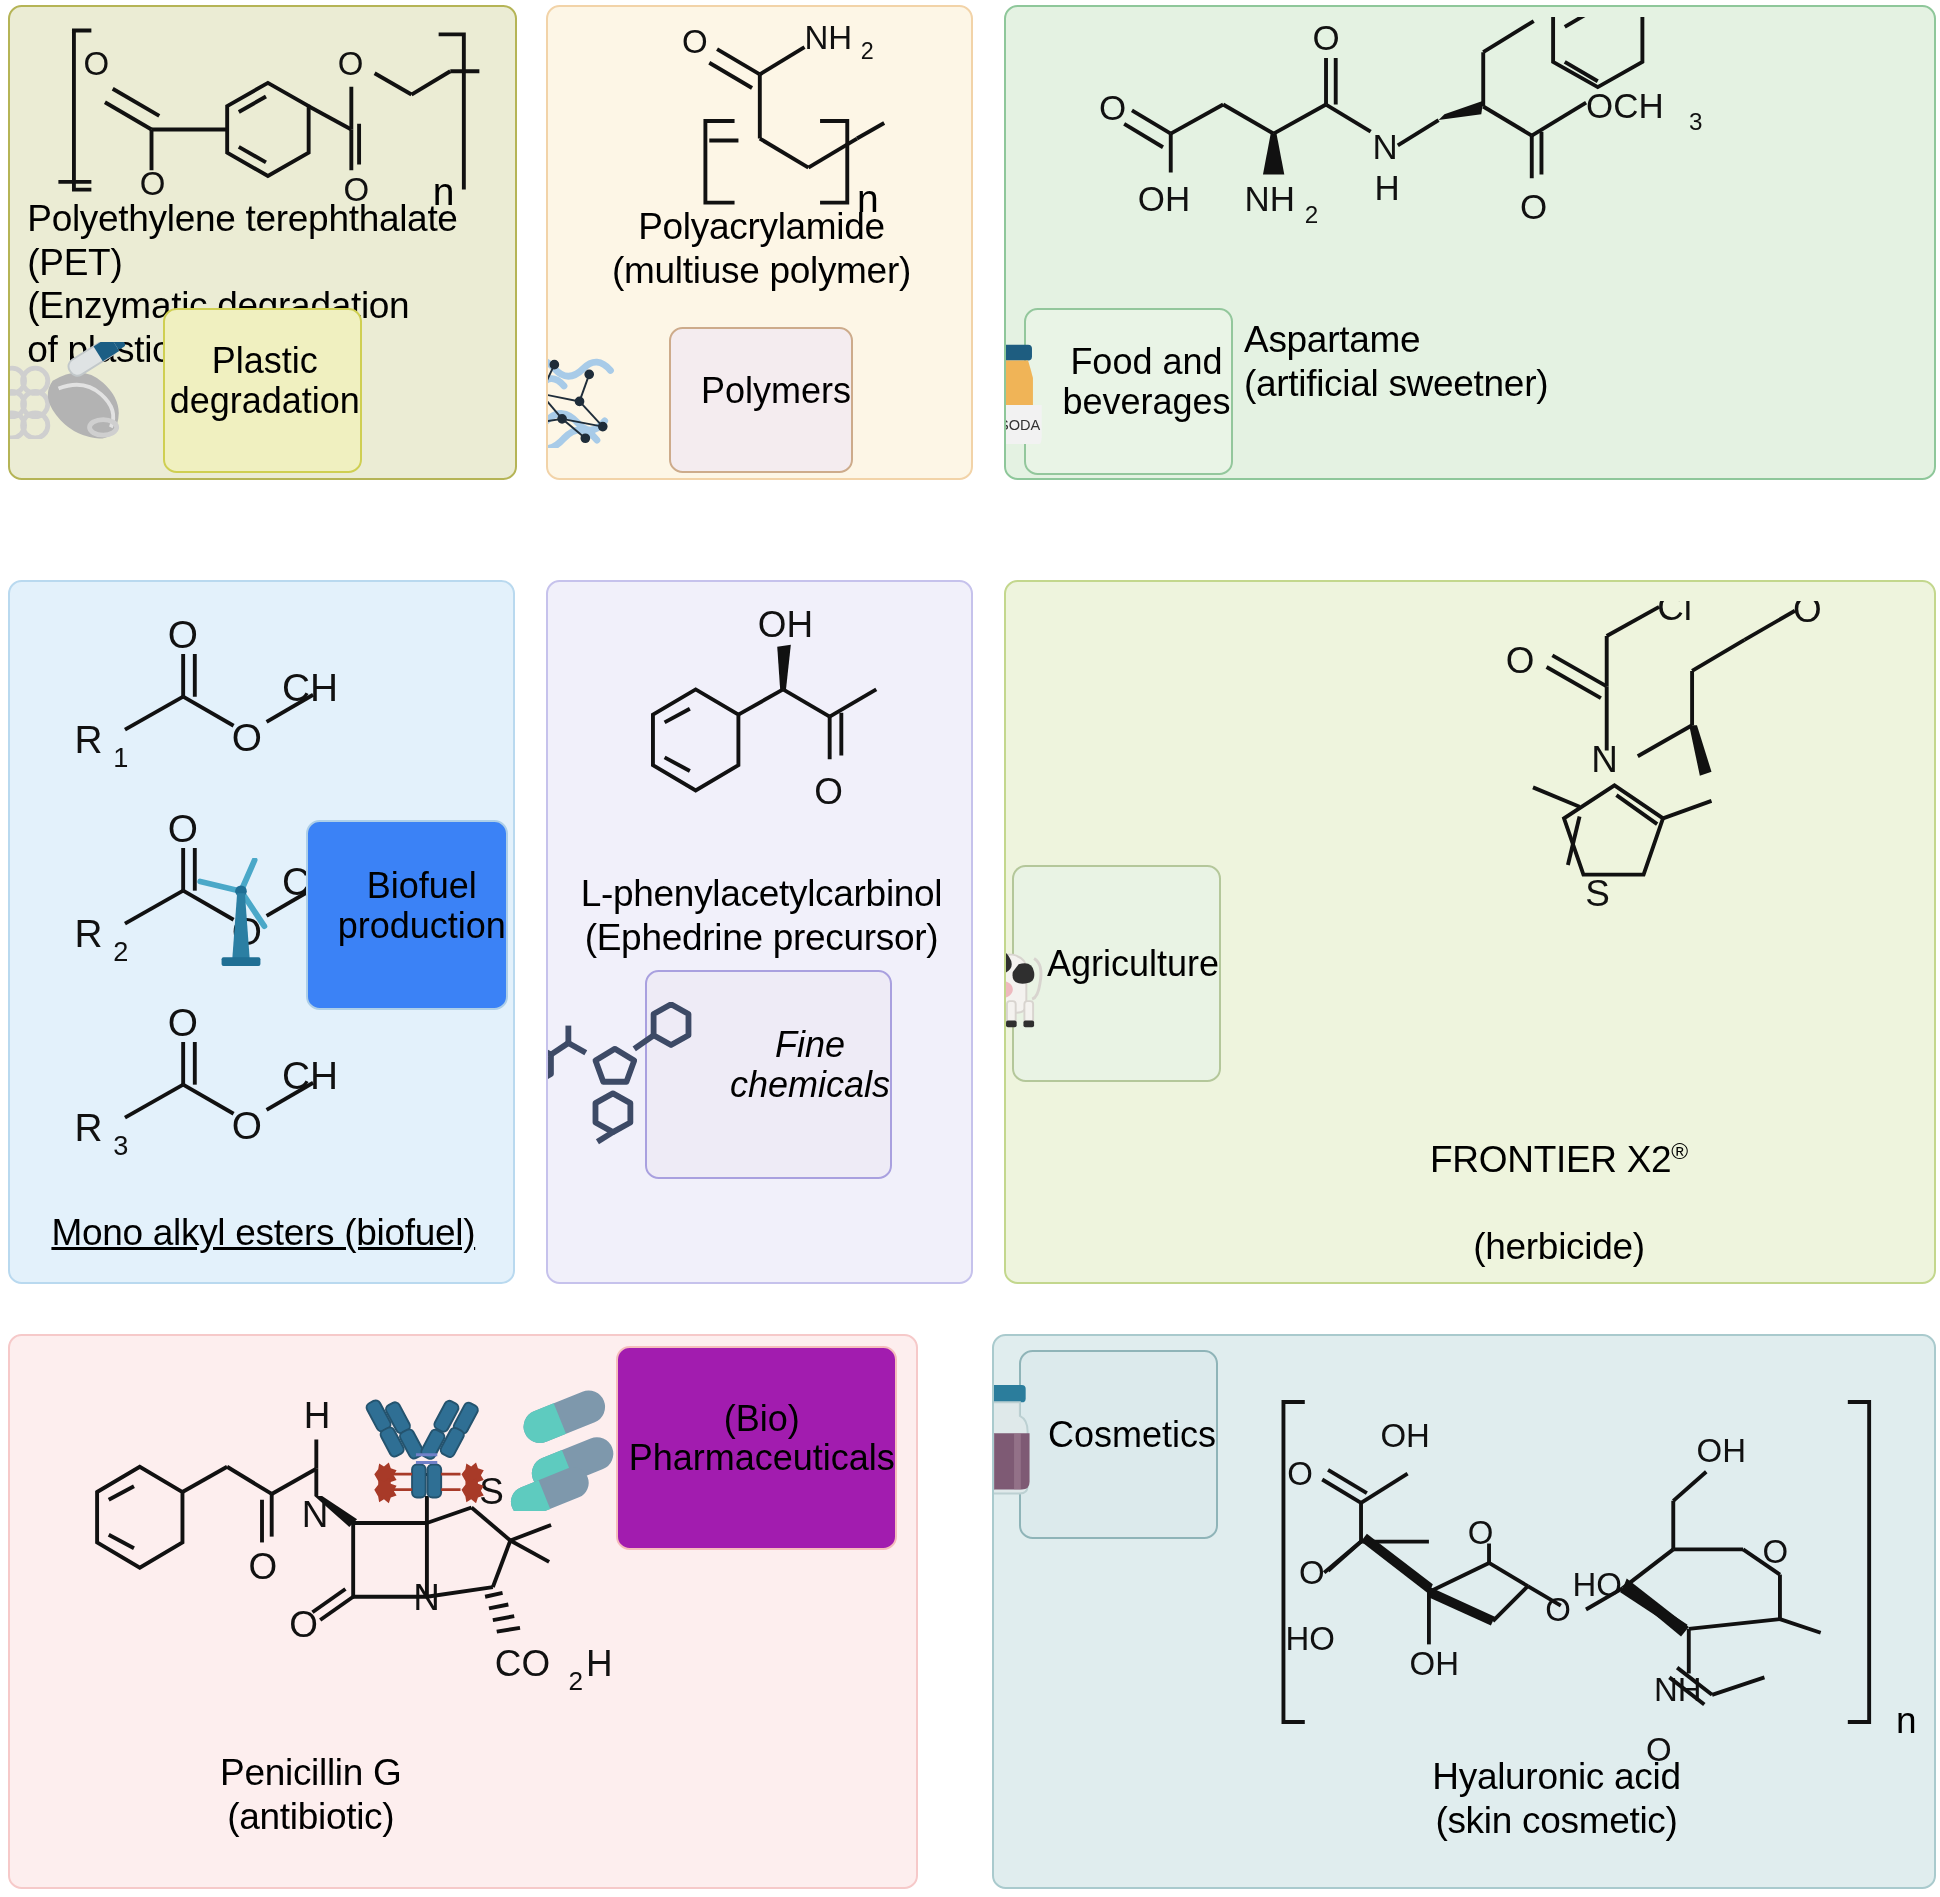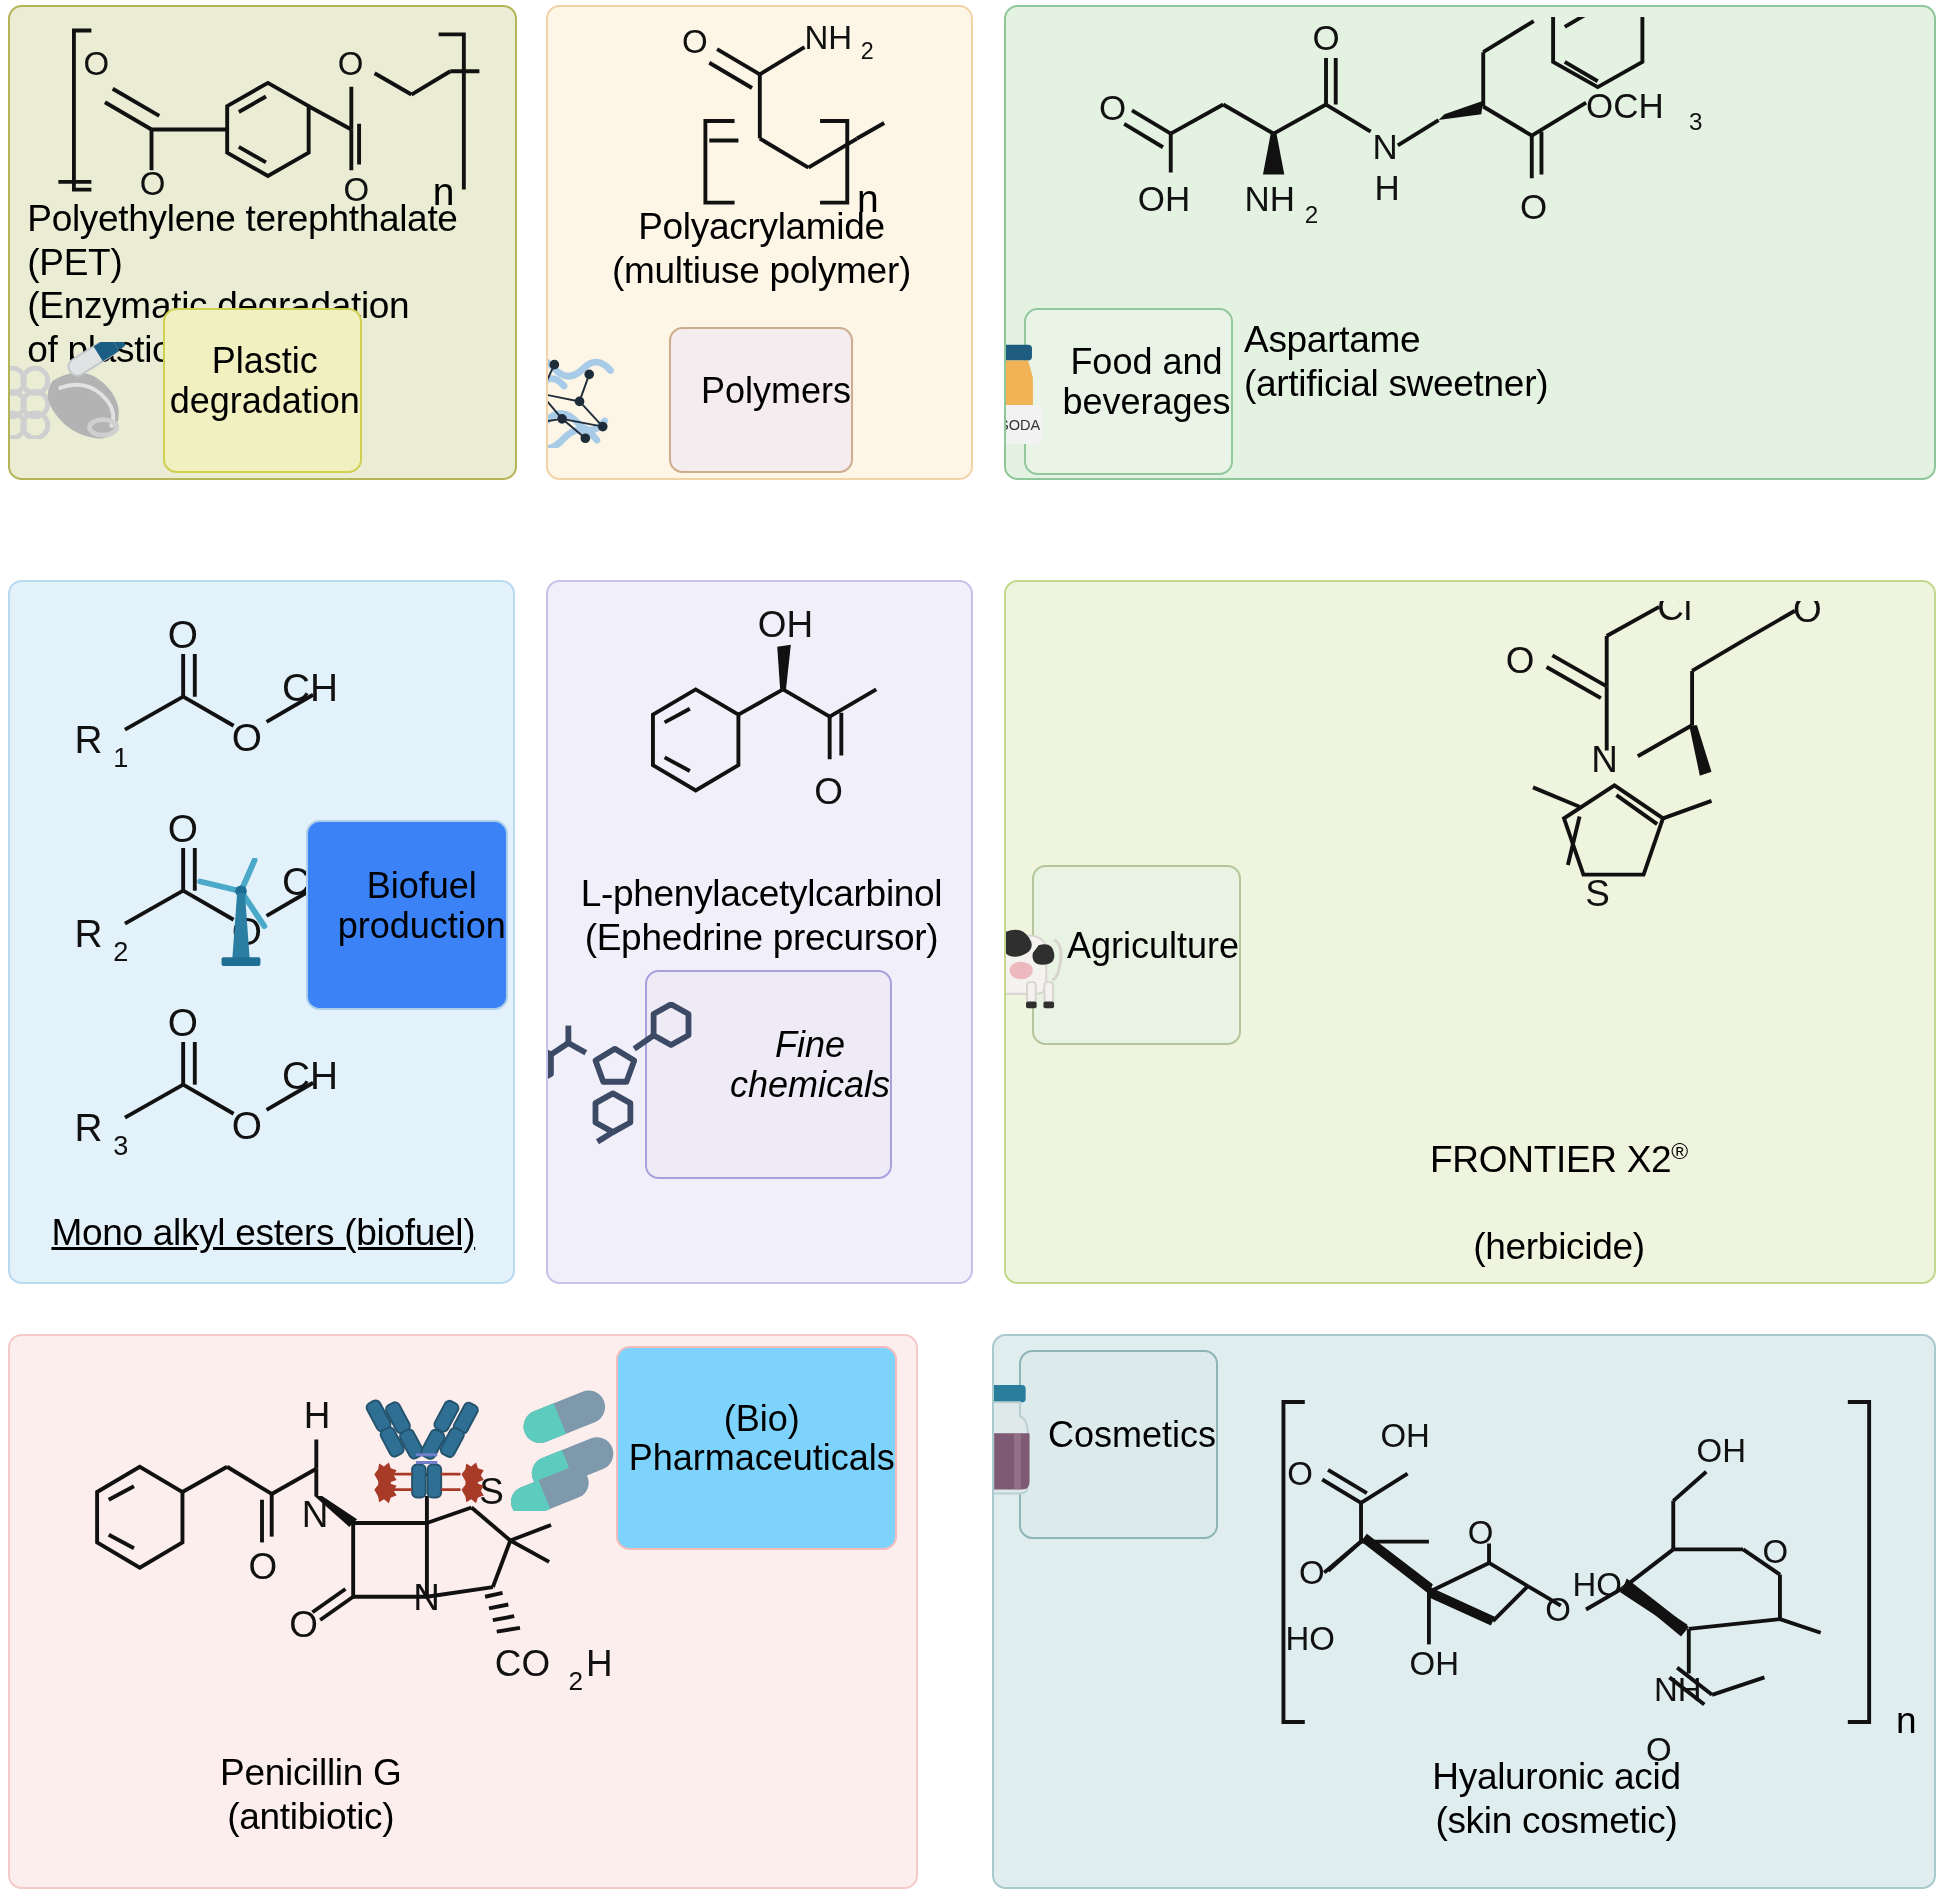--- a/index.html
+++ b/index.html
@@ -359,21 +359,21 @@
         <path d="M116 222 l-12 50"></path>
       </g>
       <g fill="#111" font-family="Liberation Sans, sans-serif" font-size="38">
         <text x="196" y="20">Cl</text>
         <text x="40" y="74">O</text>
         <text x="128" y="176">N</text>
         <text x="336" y="22">O</text>
         <text x="122" y="314">S</text>
       </g>
     </svg>
-    <div class="badge" style="left:26px;top:283px;width:209px;height:180px;background:#e9f3e4;border:2.9px solid #b4c79a;">
+    <div class="badge" style="left:6px;top:283px;width:209px;height:217px;background:#e9f3e4;border:2.9px solid #b4c79a;">
       <div class="badge-art">
         <svg width="209" height="120" viewBox="0 0 215 124">
           <g>
             <g stroke="#e79b2d" stroke-width="3" fill="none" stroke-linecap="round">
               <path d="M24 12 q6 14 4 30"></path>
                 <path d="M36 6 q4 16 2 34"></path>
                 <path d="M48 10 q-2 16 -4 32"></path>
               <path d="M14 20 q10 10 12 24"></path>
                 <path d="M58 18 q-8 12 -10 26"></path>
             </g>
@@ -473,21 +473,21 @@
         <text x="241" y="146">N</text>
         <text x="356" y="106">H</text>
         <text x="424" y="122">S</text>
         <text x="228" y="260">O</text>
         <text x="356" y="232">N</text>
         <text x="440" y="300">CO</text>
           <text x="516" y="314" font-size="27">2</text>
           <text x="534" y="300">H</text>
       </g>
     </svg>
-    <div class="badge" style="left:606px;top:9.7px;width:281px;height:204px;background:#7dd3fc;border:2.9px solid #f5bcbc;">
+    <div class="badge" style="left:606px;top:9.7px;width:281px;height:204px;background:#a21caf;border:2.9px solid #f5bcbc;">
       <div class="badge-art">
         <svg width="281" height="126" viewBox="0 0 290 130">
           <g transform="translate(18,12)">
             <g fill="#2f6f94" stroke="#24536e" stroke-width="2">
               <rect x="2" y="4" width="15" height="32" rx="5" transform="rotate(-28 9 20)"></rect>
               <rect x="22" y="6" width="15" height="32" rx="5" transform="rotate(-28 29 22)"></rect>
               <rect x="16" y="32" width="15" height="30" rx="5" transform="rotate(-28 23 47)"></rect>
               <rect x="36" y="34" width="15" height="30" rx="5" transform="rotate(-28 43 49)"></rect>
               <rect x="72" y="4" width="15" height="32" rx="5" transform="rotate(28 79 20)"></rect>
               <rect x="92" y="6" width="15" height="32" rx="5" transform="rotate(28 99 22)"></rect>

